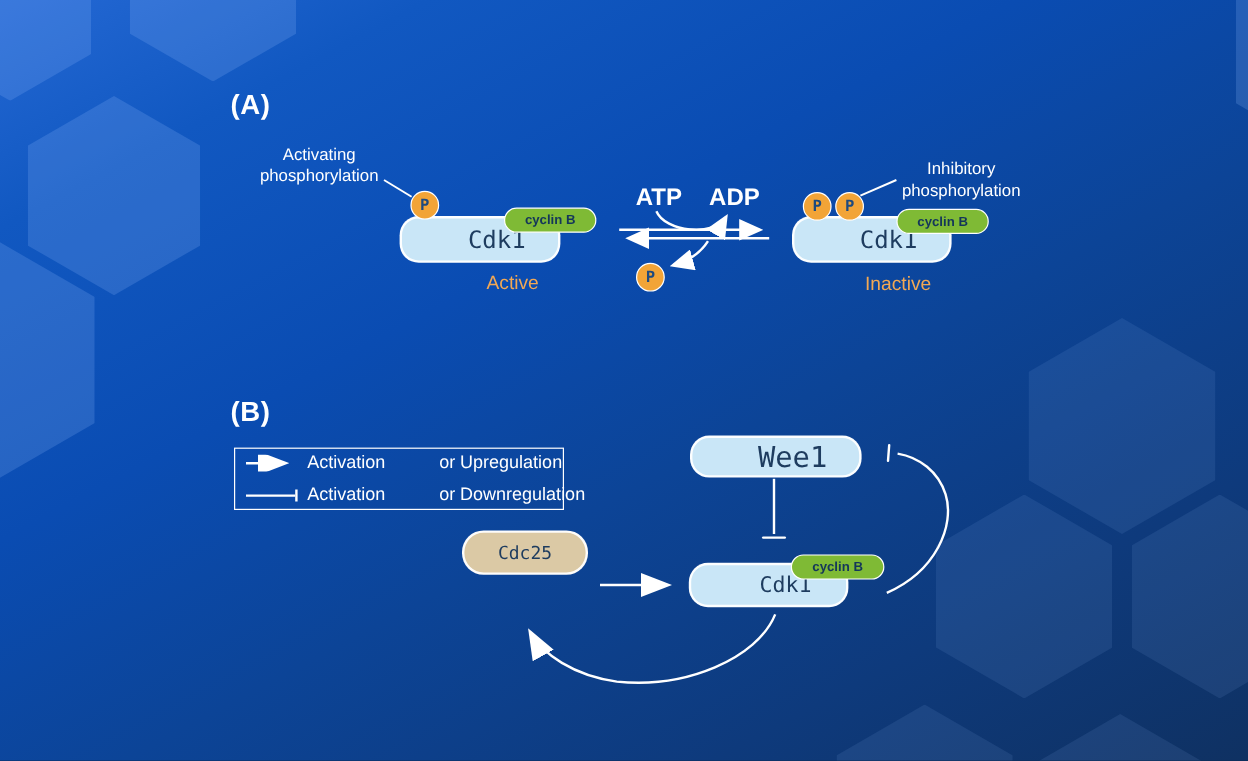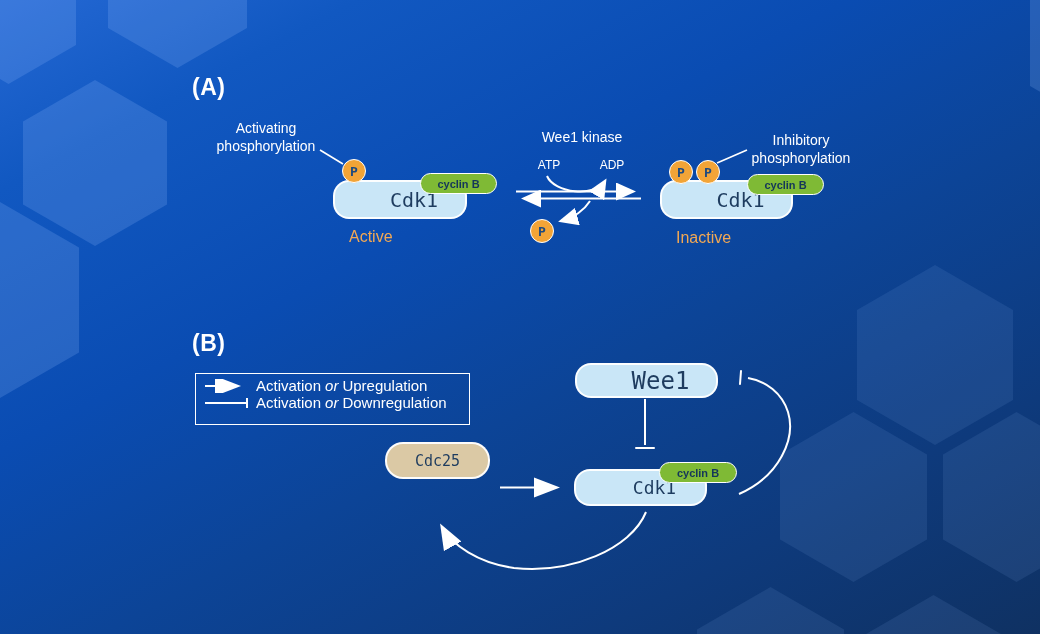--- a/index.html
+++ b/index.html
@@ -32,32 +32,32 @@
   }
   .pcircle {
     position:absolute; box-sizing:border-box; width:24px; height:24px; border-radius:50%;
     background:#f2a437; border:1.5px solid #ffffff;
     display:flex; align-items:center; justify-content:center;
     color:#1d4a80; font-size:13px; font-weight:bold; font-family:"DejaVu Sans Mono", monospace;
   }
 
   .lbl { position:absolute; color:#ffffff; font-size:14px; line-height:18px; text-align:center; }
   .lbl-line { display:block; }
-  .state { position:absolute; color:#f2a854; font-size:16px; font-weight:500; text-align:left; }
+  .state { position:absolute; color:#f2a854; font-size:16px; font-weight:500; text-align:right; }
   .biglabel { position:absolute; color:#ffffff; font-size:23px; font-weight:700; letter-spacing:0.5px; }
-  .rx { font-size:12px; font-weight:400; }
+  .rx { font-size:20px; font-weight:700; }
 
   
   #legend {
     position:absolute; left:195px; top:373px; width:275px; height:52px; box-sizing:border-box;
-    border:1.5px solid #ffffff; display:flex; flex-direction:column; justify-content:flex-start; padding:3px 0;
+    border:1.5px solid #ffffff; display:flex; flex-direction:column; justify-content:space-between; padding:3px 0;
   }
   .legend-row { display:flex; align-items:center; color:#ffffff; font-size:15px; }
   .legend-glyph { flex:0 0 60px; display:flex; align-items:center; padding-left:8px; box-sizing:border-box; }
-  .conj { font-style:italic; padding:0 4px; }
+  .conj { padding:0 4px;margin-left:41px; }
 </style>
 </head>
 <body>
 
 <div id="stage">
 
   <div class="hex hex-tl" style="left:-59px;top:-72px;width:135px;height:156px;"></div>
   <div class="hex hex-tl" style="left:108px;top:-92px;width:139px;height:160px;"></div>
   <div class="hex hex-tl" style="left:23px;top:80px;width:144px;height:166px;"></div>
   <div class="hex hex-tl" style="left:-103px;top:195px;width:182px;height:210px;"></div>
@@ -110,21 +110,20 @@
     <span>Cdk1</span>
   </div>
   <div class="pill" style="left:420px;top:173px;width:77px;height:21px;">
     <span>cyclin B</span>
   </div>
   <div class="pcircle" style="left:342px;top:159px;">
     <span>P</span>
   </div>
   <div class="state" style="left:349px;top:228px;width:100px;">Active</div>
 
-  <div class="lbl" style="left:507px;top:128px;width:150px;">Wee1 kinase</div>
   <div class="lbl rx" style="left:524px;top:156px;width:50px;">ATP</div>
   <div class="lbl rx" style="left:587px;top:156px;width:50px;">ADP</div>
   <div class="pcircle" style="left:530px;top:219px;">
     <span>P</span>
   </div>
 
   <div class="lbl" style="left:740px;top:119px;width:122px;margin-top:12px;">
     <span class="lbl-line">Inhibitory</span>
     <span class="lbl-line">phosphorylation</span>
   </div>

